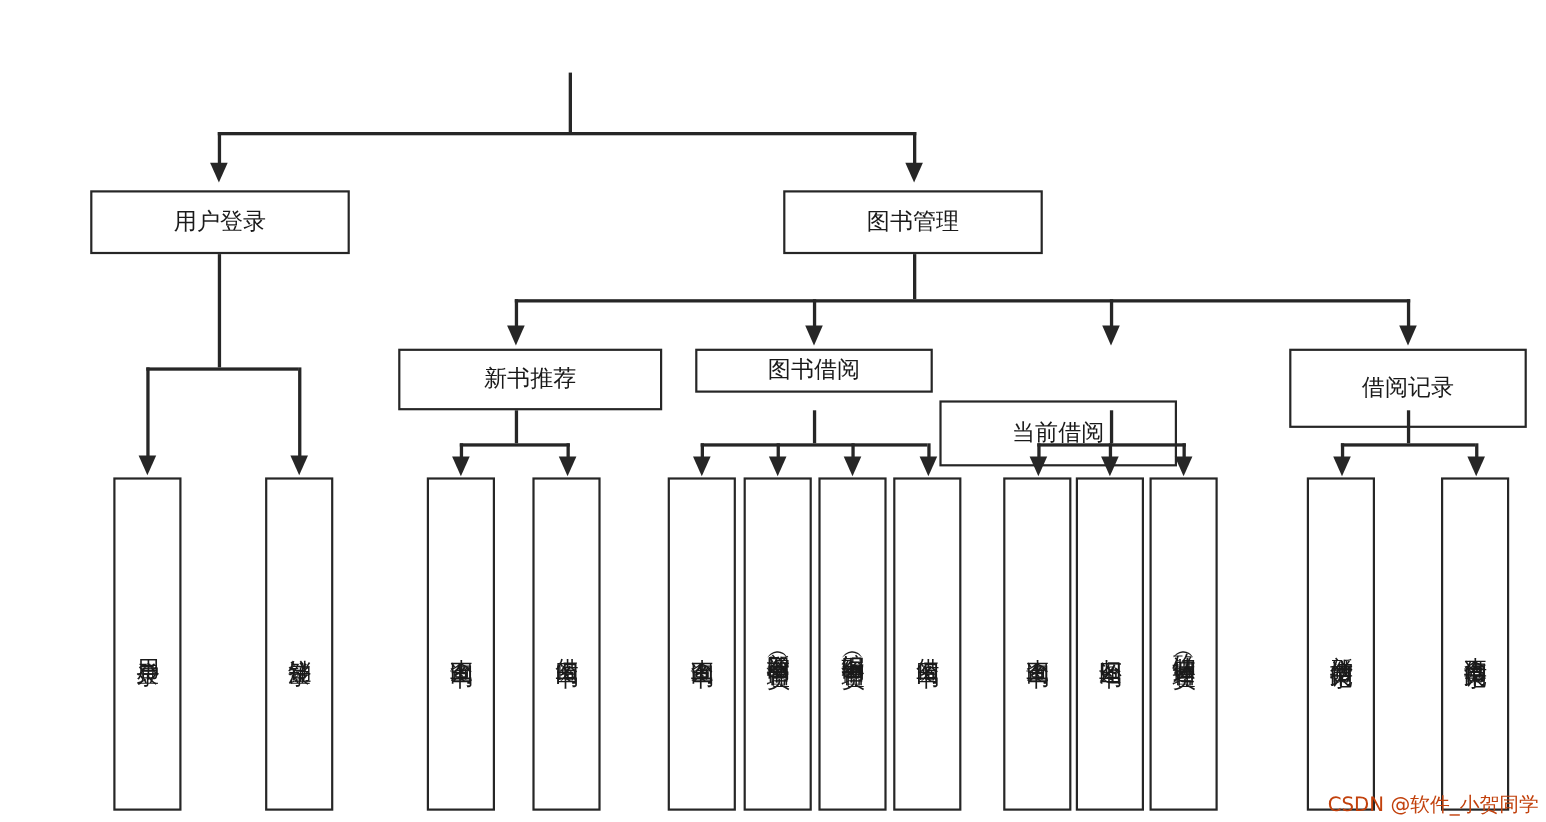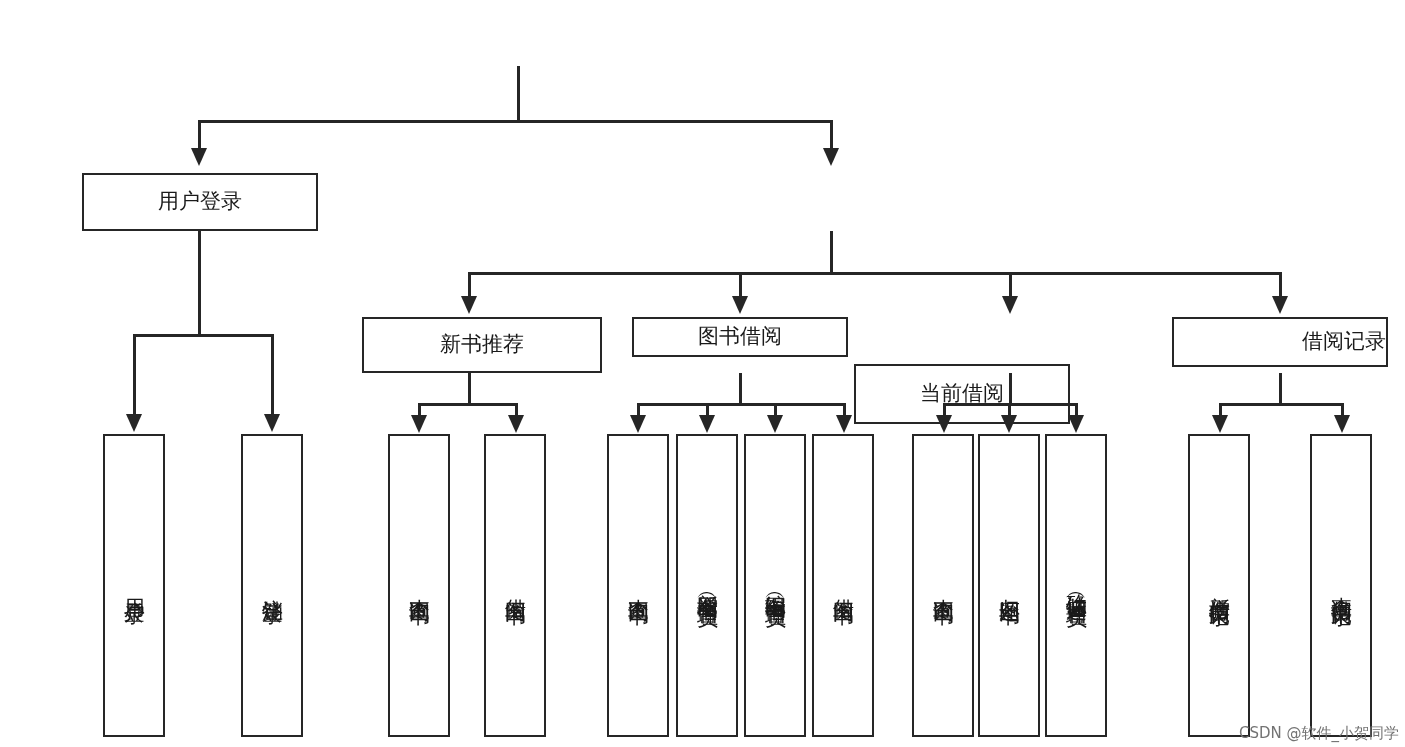--- a/index.html
+++ b/index.html
@@ -73,22 +73,22 @@
     border-left:8px solid transparent;
     border-right:8px solid transparent;
     border-top:18px solid #262626;
   }
 
   
   #watermark{
     position:absolute;
     right:6px;
     bottom:4px;
-    font-size:15px;
-    color:#737373;
+    font-size:18px;
+    color:#c2410c;
     white-space:nowrap;
     pointer-events:none;
   }
 </style>
 </head>
 <body>
 
 <div id="canvas">
 
 
@@ -98,20 +98,23 @@
 
   <div class="vline" style="left:198px;top:120px;height:30px;"></div>
   <div class="arrow" style="left:191px;top:148px;"></div>
   <div class="vline" style="left:830px;top:120px;height:30px;"></div>
   <div class="arrow" style="left:823px;top:148px;"></div>
 
   <div class="node level2" style="left:82px;top:173px;width:236px;height:58px;">
     <span>用户登录</span>
   </div>
 
+  <div class="node level2" style="left:712px;top:173px;width:236px;height:58px;">
+    <span>图书管理</span>
+  </div>
 
   <div class="vline" style="left:198px;top:231px;height:103px;"></div>
   <div class="hline" style="left:133px;top:334px;width:138px;"></div>
   <div class="vline" style="left:133px;top:334px;height:82px;"></div>
   <div class="arrow" style="left:126px;top:414px;"></div>
   <div class="vline" style="left:271px;top:334px;height:82px;"></div>
   <div class="arrow" style="left:264px;top:414px;"></div>
 
   <div class="vline" style="left:830px;top:231px;height:41px;"></div>
   <div class="hline" style="left:468px;top:272px;width:814px;"></div>
@@ -126,21 +129,21 @@
 
   <div class="node level3" style="left:362px;top:317px;width:240px;height:56px;">
     <span>新书推荐</span>
   </div>
   <div class="node level3" style="left:632px;top:317px;width:216px;height:40px;">
     <span>图书借阅</span>
   </div>
   <div class="node level3" style="left:854px;top:317px;width:216px;height:60px;margin-top:47px;">
     <span>当前借阅</span>
   </div>
-  <div class="node level3" style="left:1172px;top:317px;width:216px;height:50px;justify-content:flex-end;">
+  <div class="node level3" style="left:1172px;top:317px;width:216px;height:72px;">
     <span>借阅记录</span>
   </div>
 
   <div class="vline" style="left:468px;top:373px;height:30px;"></div>
   <div class="hline" style="left:418px;top:403px;width:100px;"></div>
   <div class="vline" style="left:418px;top:403px;height:14px;"></div>
   <div class="arrow" style="left:411px;top:415px;"></div>
   <div class="vline" style="left:515px;top:403px;height:14px;"></div>
   <div class="arrow" style="left:508px;top:415px;"></div>
 

